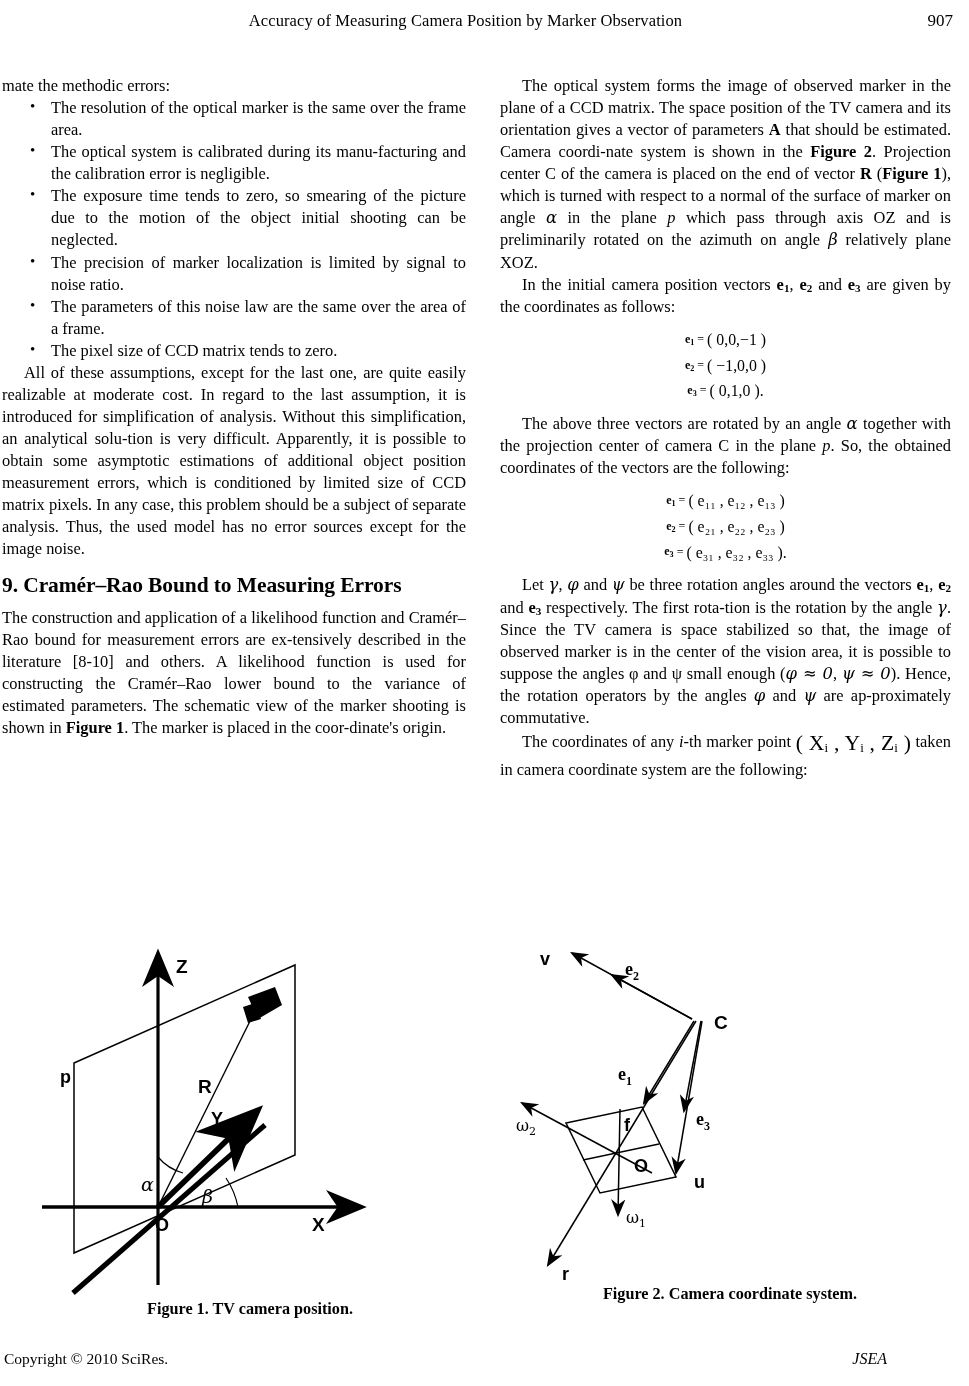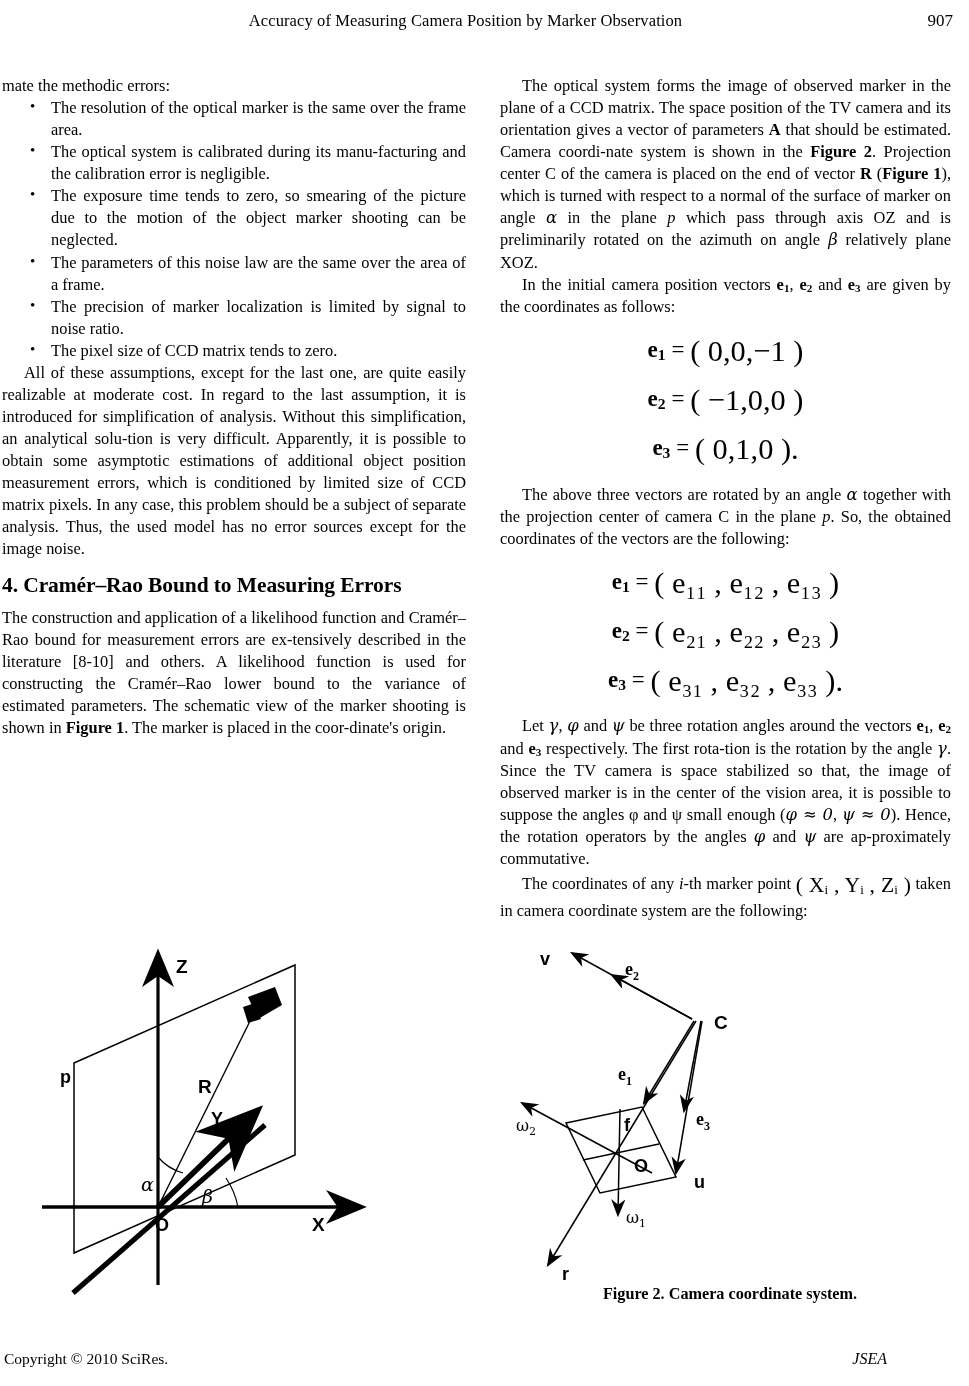--- a/index.html
+++ b/index.html
@@ -106,21 +106,21 @@
   }
   .greek { font-family: "DejaVu Serif", serif; font-style: italic; }
   sub { font-size: 0.68em; vertical-align: -0.22em; }
 
   
   .eqblock {
     margin: 9px 0 9px 0;
     text-align: center;
   }
   .eqline {
-    font-size: 23px;
+    font-size: 12px;
     line-height: 1.62;
     white-space: nowrap;
     font-family: "Liberation Serif", "DejaVu Serif", serif;
   }
   .paren { font-size: 1.32em; vertical-align: -0.14em; font-weight: normal; }
 
   
   .figures {
     position: absolute;
     top: 935px;
@@ -172,29 +172,29 @@
 
 <div class="columns">
 
   <div class="col col-left">
 
     <p class="para">mate the methodic errors:</p>
 
     <ul class="bullets">
       <li>The resolution of the optical marker is the same over the frame area.</li>
       <li>The optical system is calibrated during its manu-facturing and the calibration error is negligible.</li>
-      <li>The exposure time tends to zero, so smearing of the picture due to the motion of the object marker shooting can be neglected.</li>
+      <li>The exposure time tends to zero, so smearing of the picture due to the motion of the object initial shooting can be neglected.</li>
+      <li>The precision of marker localization is limited by signal to noise ratio.</li>
       <li>The parameters of this noise law are the same over the area of a frame.</li>
-      <li>The precision of marker localization is limited by signal to noise ratio.</li>
       <li>The pixel size of CCD matrix tends to zero.</li>
     </ul>
 
     <p class="para indent">All of these assumptions, except for the last one, are quite easily realizable at moderate cost. In regard to the last assumption, it is introduced for simplification of analysis. Without this simplification, an analytical solu-tion is very difficult. Apparently, it is possible to obtain some asymptotic estimations of additional object position measurement errors, which is conditioned by limited size of CCD matrix pixels. In any case, this problem should be a subject of separate analysis. Thus, the used model has no error sources except for the image noise.</p>
 
-    <h2 class="section">4. Cramér–Rao Bound to Measuring Errors</h2>
+    <h2 class="section">9. Cramér–Rao Bound to Measuring Errors</h2>
 
     <p class="para"><span>The construction and application of a likelihood function and Cramér–Rao bound for measurement errors are ex-tensively described in the literature [8-10] and others. A likelihood function is used for constructing the Cramér–Rao lower bound to the variance of estimated parameters. The schematic view of the marker shooting is shown in </span><b class="strong">Figure 1</b><span>. The marker is placed in the coor-dinate's origin.</span></p>
   </div>
 
   <div class="col-gutter"></div>
 
   <div class="col col-right">
 
     <p class="para indent"><span>The optical system forms the image of observed marker in the plane of a CCD matrix. The space position of the TV camera and its orientation gives a vector of parameters </span><b class="vecbold">A</b><span> that should be estimated. Camera coordi-nate system is shown in the </span><b class="strong">Figure 2</b><span>. Projection center C of the camera is placed on the end of vector </span><b class="vecbold">R</b><span> (</span><b class="strong">Figure 1</b><span>), which is turned with respect to a normal of the surface of marker on angle </span><span class="greek">α</span><span> in the plane </span><i class="mathit">p</i><span> which pass through axis OZ and is preliminarily rotated on the azimuth on angle </span><span class="greek">β</span><span> relatively plane XOZ.</span></p>
 
@@ -256,20 +256,21 @@
 
       <text x="146" y="38" font-family="Liberation Sans, sans-serif" font-size="19" font-weight="bold">Z</text>
       <text x="282" y="296" font-family="Liberation Sans, sans-serif" font-size="19" font-weight="bold">X</text>
       <text x="30" y="148" font-family="Liberation Sans, sans-serif" font-size="18" font-weight="bold">p</text>
       <text x="168" y="158" font-family="Liberation Sans, sans-serif" font-size="19" font-weight="bold">R</text>
       <text x="181" y="190" font-family="Liberation Sans, sans-serif" font-size="18" font-weight="bold">Y</text>
       <text x="111" y="256" font-family="DejaVu Serif, serif" font-size="19" font-style="italic">α</text>
       <text x="172" y="268" font-family="DejaVu Serif, serif" font-size="19" font-style="italic">β</text>
       <text x="125" y="296" font-family="Liberation Sans, sans-serif" font-size="18" font-weight="bold">O</text>
     </svg>
+    <div class="figcap figcap1">Figure 1. TV camera position.</div>
   </div>
 
   <div class="fig fig2">
     <svg width="460" height="350" viewBox="0 0 460 350">
       <defs>
         <marker id="ah2" markerWidth="13" markerHeight="13" refX="10.5" refY="4.8" orient="auto">
           <path d="M0,0 L12,4.8 L0,9.6 L3.6,4.8 Z" fill="#000"></path>
         </marker>
       </defs>
 

